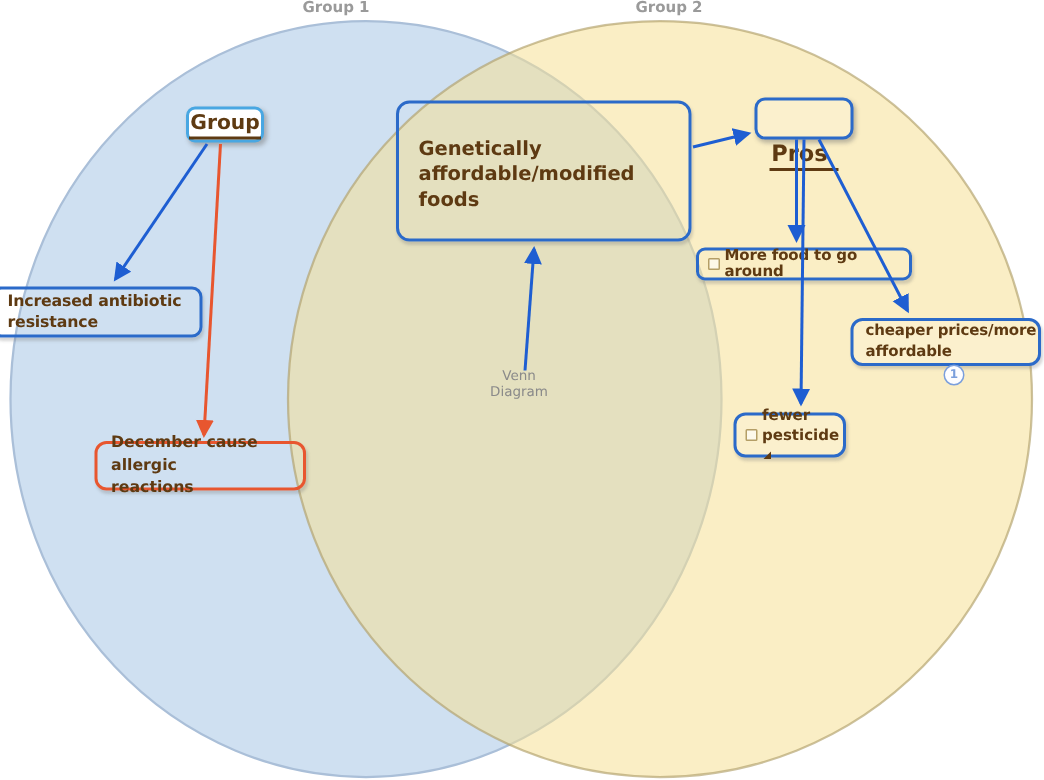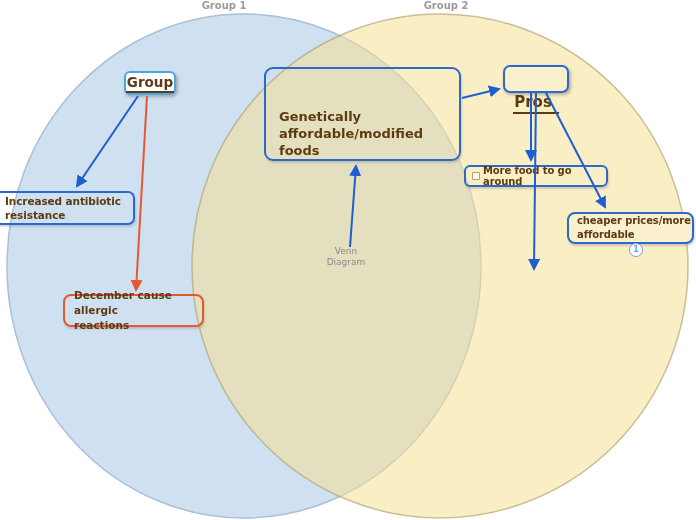--- a/index.html
+++ b/index.html
@@ -25,21 +25,21 @@
   .node{
     position:absolute;box-sizing:border-box;z-index:2;
     font-weight:bold;color:var(--brown_text);
     border:2px solid var(--blue_border);border-radius:7px;
     box-shadow:1px 2px 2px rgba(120,120,120,0.30);
   }
   .node .ln{display:block;}
   #node-topic{
     left:264px;top:67px;width:197px;height:94px;border-radius:9px;
     font-size:13px;line-height:1.32;padding:5px 4px 0 13px;
-    display:flex;flex-direction:column;justify-content:flex-end;background:transparent;
+    display:flex;flex-direction:column;justify-content:center;background:transparent;
   }
   #node-cons{
     left:124px;top:71px;width:52px;height:24px;background:#ffffff;
     border:2px solid var(--cons_border);border-radius:6px;
     display:flex;align-items:center;justify-content:center;font-size:13.5px;
     box-shadow:1.5px 2px 3px rgba(110,110,110,0.45);
   }
   #node-pros{
     left:503px;top:65px;width:66px;height:28px;background:var(--cream_fill);
     display:flex;align-items:center;justify-content:center;font-size:15px;
@@ -139,20 +139,27 @@
   </div>
 
   <div class="node" id="node-cheaper">
     <span class="ln">cheaper prices/more</span>
     <span class="ln">affordable</span>
   </div>
   <div id="badge-1">
     <span>1</span>
   </div>
 
+  <div class="node" id="node-pesticide">
+    <span class="checkbox"></span>
+    <span>
+      <span class="ln">fewer</span>
+      <span class="ln"><span>pesticide</span><span class="handle"></span></span>
+    </span>
+  </div>
 
   <svg id="arrows-layer" width="696" height="520">
     <defs>
       <marker id="ab" markerWidth="7" markerHeight="7" refX="5" refY="3" orient="auto">
         <path d="M0,0 L6,3 L0,6 Z" class="head-blue"></path>
       </marker>
       <marker id="ao" markerWidth="7" markerHeight="7" refX="5" refY="3" orient="auto">
         <path d="M0,0 L6,3 L0,6 Z" class="head-orange"></path>
       </marker>
     </defs>

